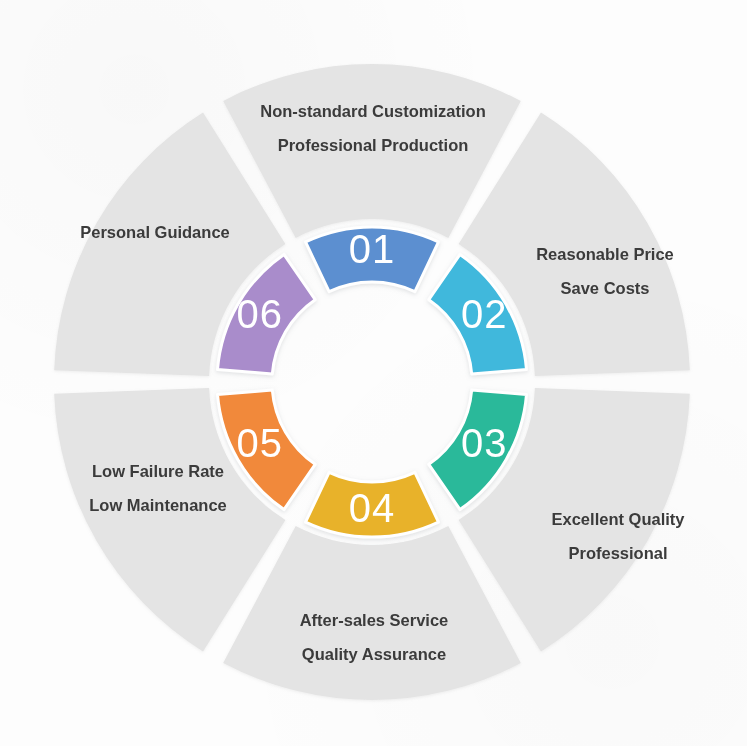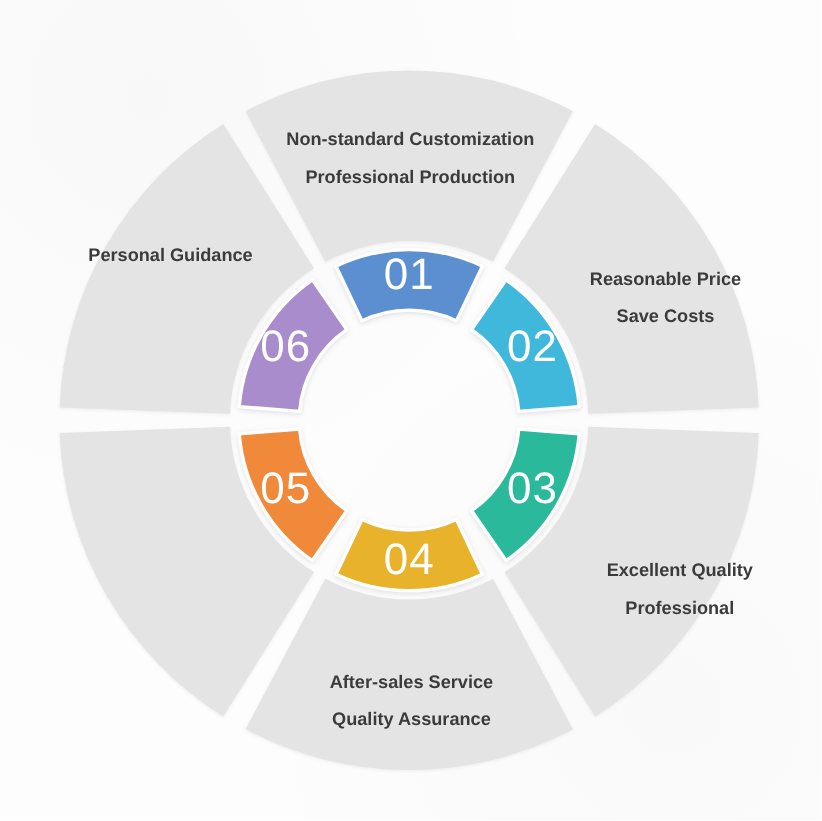--- a/index.html
+++ b/index.html
@@ -55,21 +55,21 @@
     pointer-events: none;
   }
   .outer-label .lbl-line {
     display: block;
     margin: 0 0 17px 0;
   }
   .outer-label .lbl-line:last-child {
     margin-bottom: 0;
   }
   
-  #label-01 { left: 232px; top: 119px;  width: 282px; }
+  #label-01 { left: 232px; top: 103px;  width: 282px; }
   #label-02 { left: 500px; top: 246px;  width: 210px; }
   #label-03 { left: 518px; top: 473px;  width: 200px; margin-top: 38px; }
   #label-04 { left: 262px; top: 612px;  width: 224px; }
   #label-05 { left: 58px;  top: 463px;  width: 200px; }
   #label-06 { left: 60px;  top: 224px;  width: 190px; }
 </style>
 </head>
 <body>
 
 <div id="infographic-root">
@@ -119,17 +119,21 @@
       <span class="lbl-line">Save Costs</span>
     </div>
   <div class="outer-label" id="label-03">
       <span class="lbl-line">Excellent Quality</span>
       <span class="lbl-line">Professional</span>
     </div>
   <div class="outer-label" id="label-04">
       <span class="lbl-line">After-sales Service</span>
       <span class="lbl-line">Quality Assurance</span>
     </div>
+  <div class="outer-label" id="label-05">
+      <span class="lbl-line">Low Failure Rate</span>
+      <span class="lbl-line">Low Maintenance</span>
+    </div>
   <div class="outer-label" id="label-06">
       <span class="lbl-line">Personal Guidance</span>
     </div>
 
 </div>
 
 </body></html>

